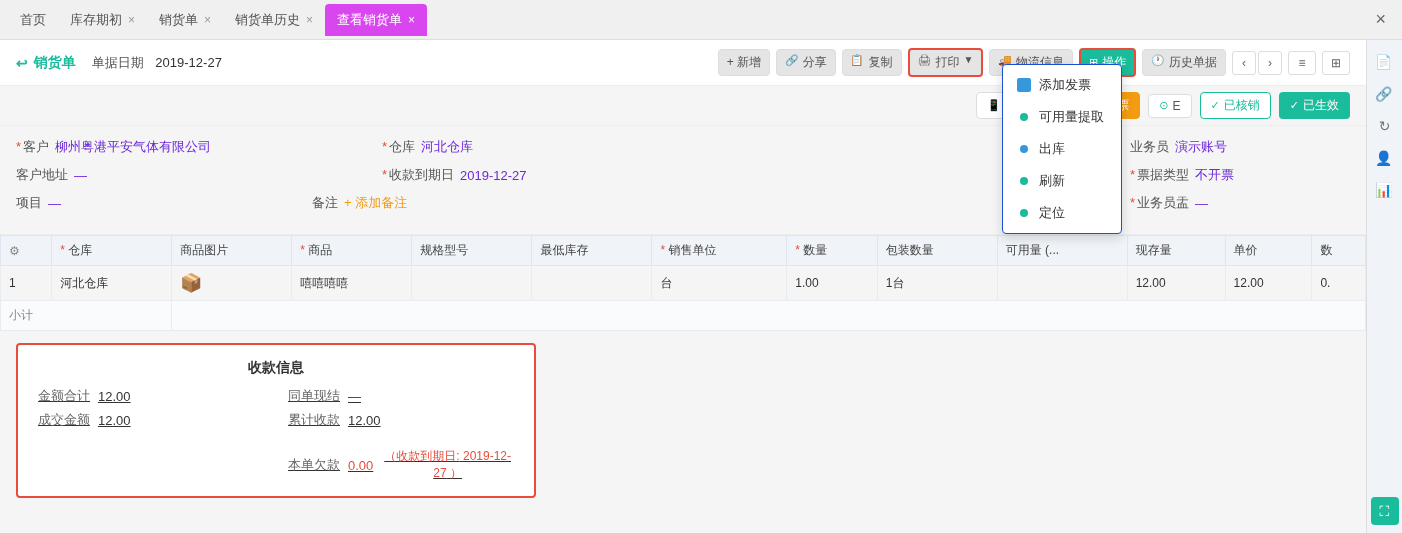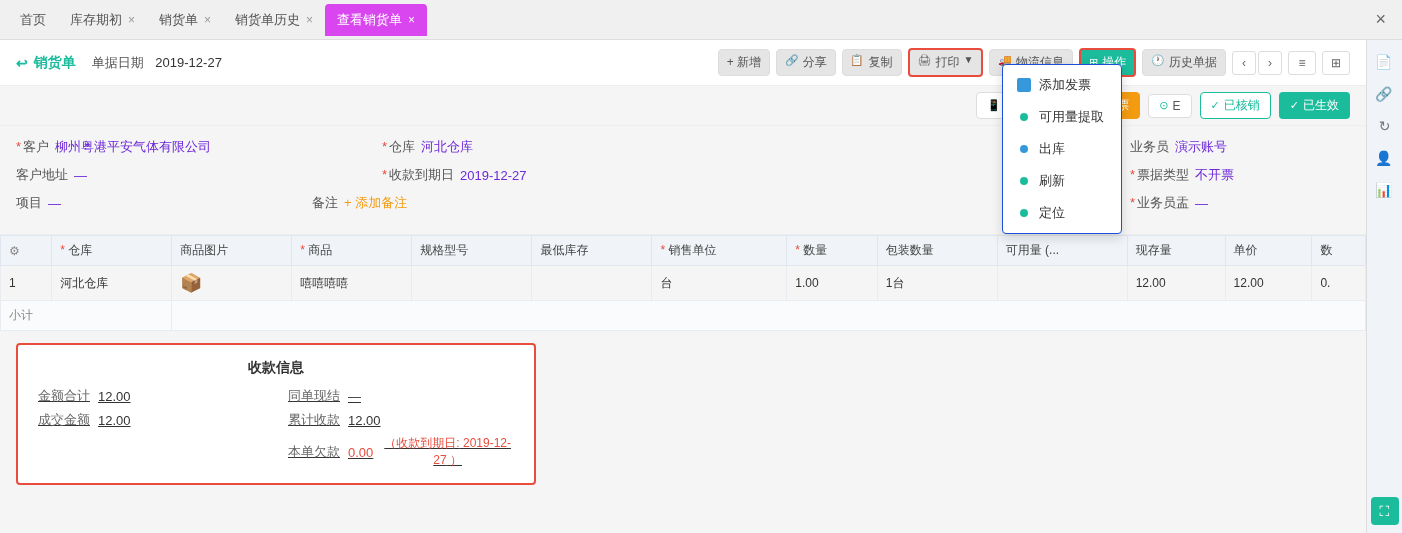--- a/index.html
+++ b/index.html
@@ -334,21 +334,21 @@
           <span class="payment-value">—</span>
         </div>
         <div class="payment-item">
           <span class="payment-label">成交金额</span>
           <span class="payment-value">12.00</span>
         </div>
         <div class="payment-item">
           <span class="payment-label">累计收款</span>
           <span class="payment-value">12.00</span>
         </div>
-        <div class="payment-item" style="grid-column:2;">
+        <div class="payment-item" style="grid-column:2;margin-top:13px;">
           <span class="payment-label">本单欠款</span>
           <span class="payment-value red">0.00</span>
           <span class="payment-value small red">
             <span>（收款到期日:</span>
             <span style="color:#e74c3c;">2019-12-27</span>
             <span>）</span>
           </span>
         </div>
       </div>
     </div>

